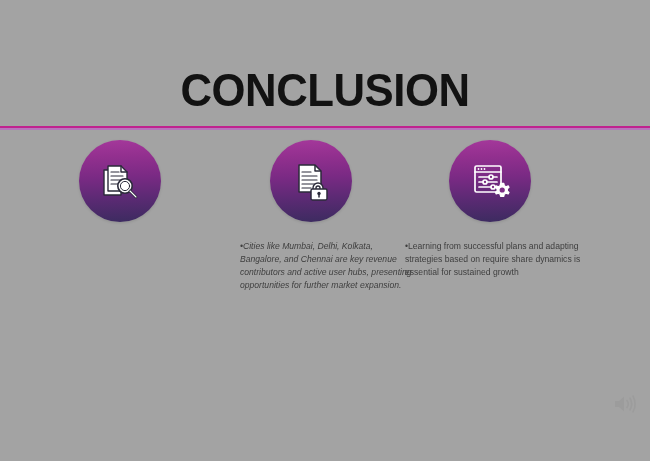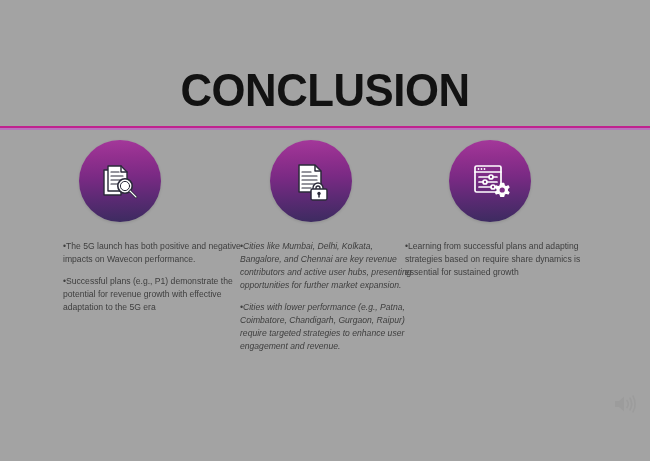--- a/index.html
+++ b/index.html
@@ -147,45 +147,40 @@
               <path d="M24 8 L24 14 L30 14" fill="none" stroke="#2b2b3a" stroke-width="1.4"></path>
               <path d="M14 14 H22 M14 18 H26 M14 22 H26 M14 26 H22" stroke="#2b2b3a" stroke-width="1.2"></path>
               <circle cx="28" cy="28" r="7.2" fill="#ffffff" stroke="#2b2b3a" stroke-width="1.6"></circle>
               <circle cx="28" cy="28" r="4.6" fill="none" stroke="#2b2b3a" stroke-width="1"></circle>
               <path d="M33 33 L39 39" stroke="#2b2b3a" stroke-width="2.6" stroke-linecap="round"></path>
               <path d="M33 33 L39 39" stroke="#ffffff" stroke-width="1.1" stroke-linecap="round"></path>
             </g>
           </svg>
         </span>
       </div>
-      <div class="body-text">
-        <p class="para">•The 5G launch has both positive and negative impacts on Wavecon performance.</p>
-        <p class="para">•Successful plans (e.g., P1) demonstrate the potential for revenue growth with effective adaptation to the 5G era</p>
-      </div>
     </div>
 
     <div class="col col-2 c2">
       <div class="icon-circle">
         <span>
           <svg width="46" height="46" viewBox="0 0 46 46">
             <g>
               <path d="M11 7 L27 7 L33 13 L33 34 L11 34 Z" fill="#ffffff" stroke="#2b2b3a" stroke-width="1.5" stroke-linejoin="round"></path>
               <path d="M27 7 L27 13 L33 13" fill="none" stroke="#2b2b3a" stroke-width="1.5" stroke-linejoin="round"></path>
               <path d="M14 14 H23 M14 18 H29 M14 22 H29 M14 26 H29 M14 30 H23" stroke="#2b2b3a" stroke-width="1.2" stroke-linecap="round"></path>
               <path d="M25 30 a5 5 0 0 1 10 0 v4 h-3 v-4 a2 2 0 0 0 -4 0 v4 h-3 z" fill="#ffffff" stroke="#2b2b3a" stroke-width="1.4" stroke-linejoin="round"></path>
               <rect x="23" y="31" width="16" height="11" rx="1.4" fill="#ffffff" stroke="#2b2b3a" stroke-width="1.5"></rect>
               <circle cx="31" cy="35.5" r="1.7" fill="#2b2b3a"></circle>
               <path d="M31 36.4 L31 39" stroke="#2b2b3a" stroke-width="1.5" stroke-linecap="round"></path>
             </g>
           </svg>
         </span>
       </div>
       <div class="body-text">
         <p class="para">•Cities like Mumbai, Delhi, Kolkata, Bangalore, and Chennai are key revenue contributors and active user hubs, presenting opportunities for further market expansion.</p>
-        <p class="para">•Cities with lower performance (e.g., Patna, Coimbatore, Chandigarh, Gurgaon, Raipur) require targeted strategies to enhance user engagement and revenue.</p>
       </div>
     </div>
 
     <div class="col col-3 c3">
       <div class="icon-circle">
         <span>
           <svg width="46" height="46" viewBox="0 0 46 46">
             <g fill="none" stroke="#ffffff" stroke-width="1.7" stroke-linecap="round" stroke-linejoin="round">
               <rect x="8" y="8" width="26" height="26" rx="1.6"></rect>
               <path d="M8 14 H34"></path>

